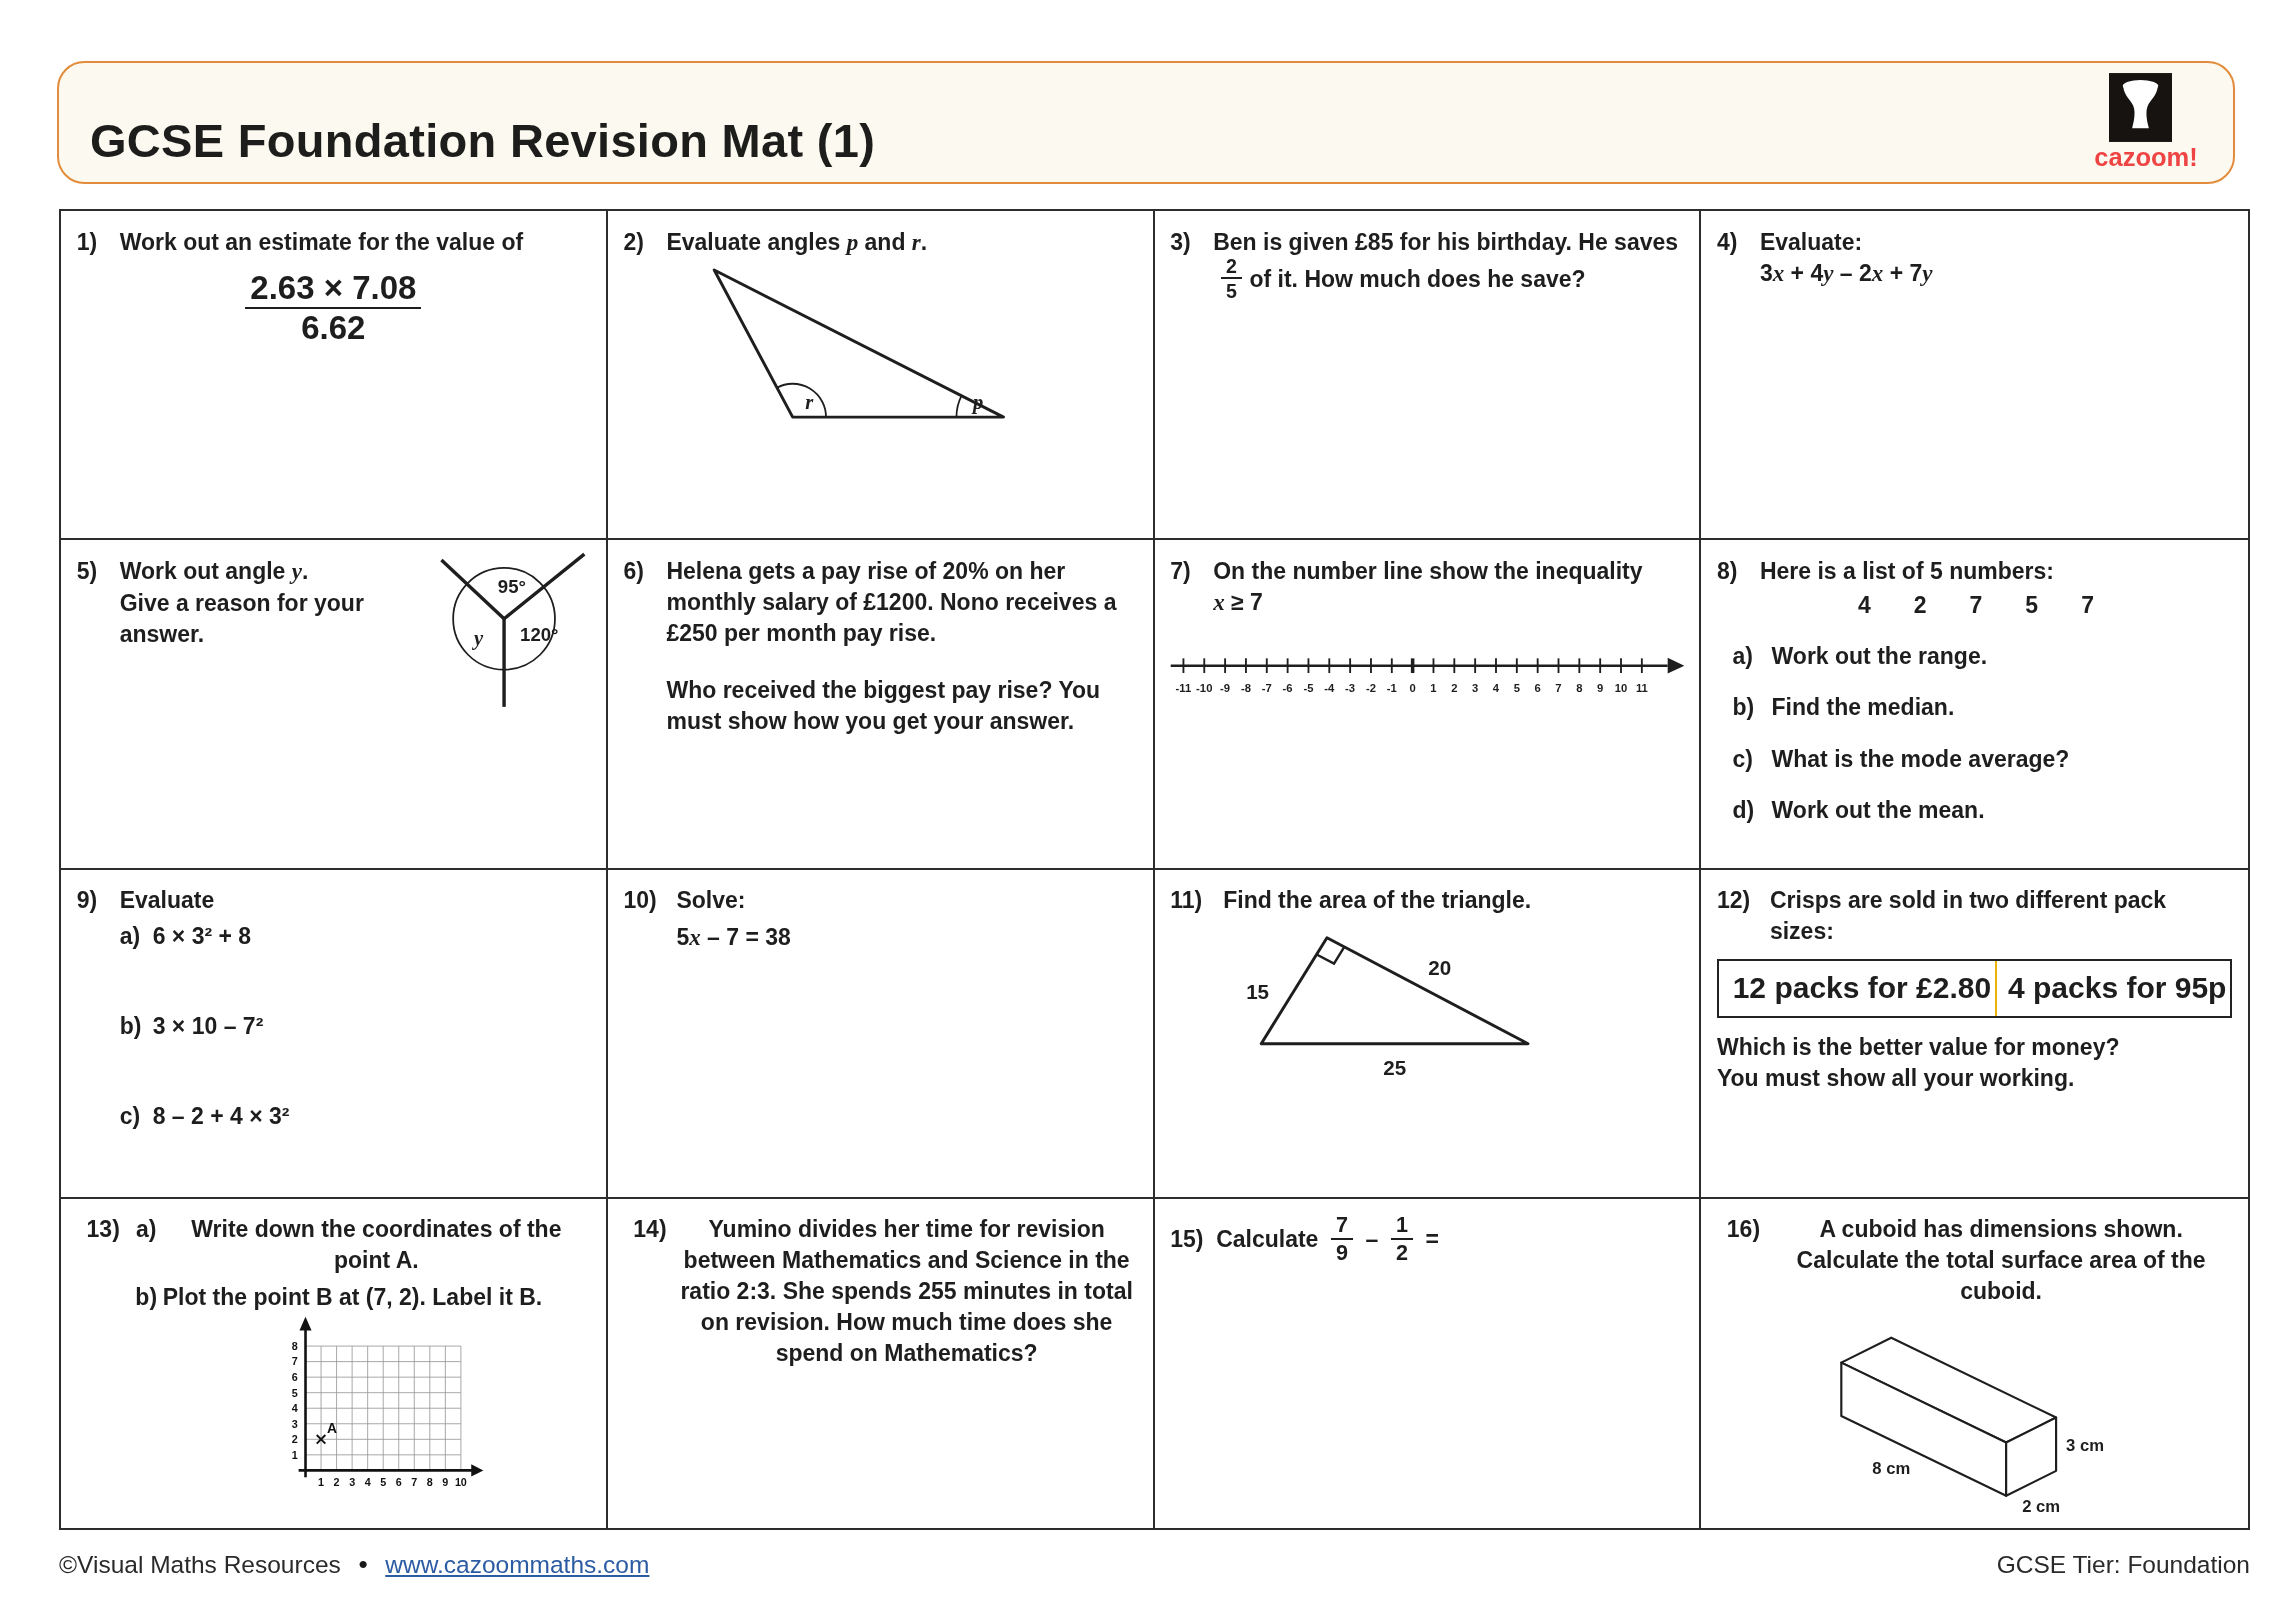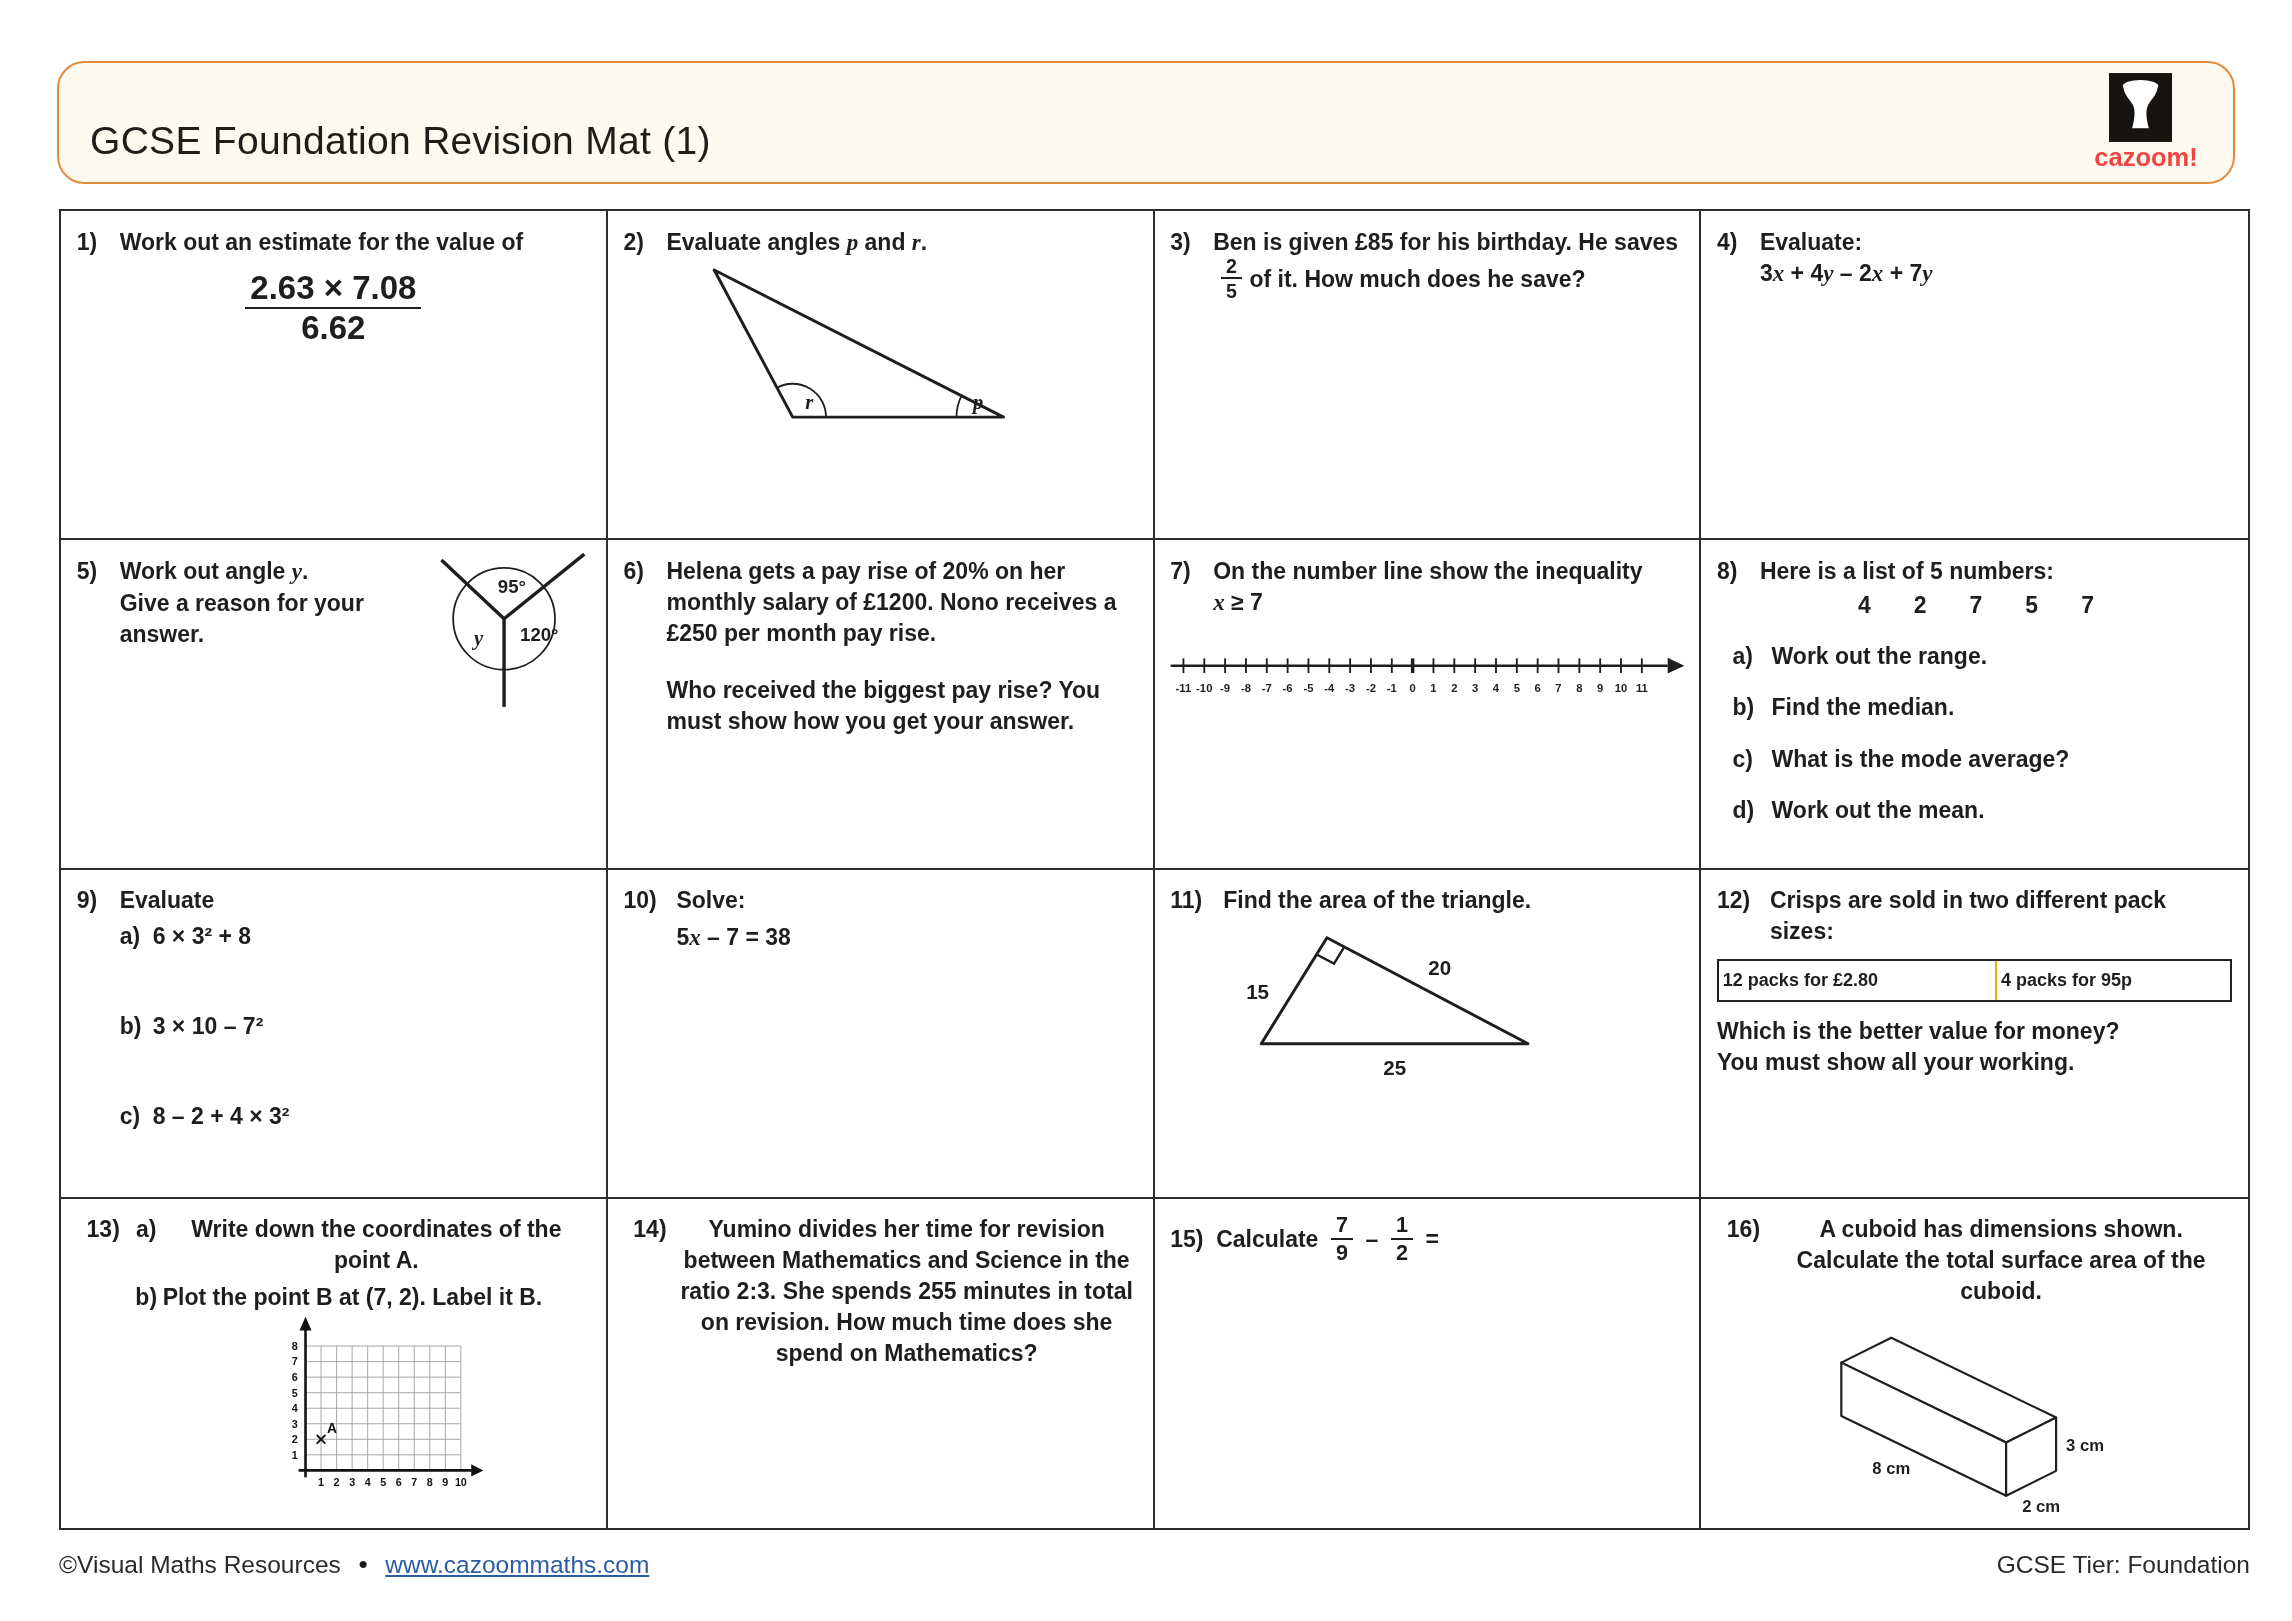--- a/index.html
+++ b/index.html
@@ -3,21 +3,21 @@
 <meta charset="utf-8">
 <style>
   html,body { margin:0; padding:0; background:#ffffff; }
   .page { position:relative; width:2293px; height:1621px; background:#ffffff;
           font-family:"Liberation Sans", sans-serif; color:#1e1e1e; overflow:hidden; }
 
   
   .header { position:absolute; left:57px; top:61px; width:2178px; height:123px; box-sizing:border-box;
             border:2.9px solid #e28b3a; border-radius:27.4px; background:#fcfaf0;
             display:flex; align-items:center; padding:0 21.6px 0 31px; }
-  .title  { font-size:39px; font-weight:normal; color:#1d1d1b; letter-spacing:0.3px;margin-top:36px; }
+  .title  { font-size:47px; font-weight:bold; color:#1d1d1b; letter-spacing:0.3px;margin-top:36px; }
   .logo   { margin-left:auto; display:flex; flex-direction:column; align-items:center; margin-right:13.7px; }
   .logo-text { font-family:Liberation Sans, sans-serif; font-weight:bold; font-size:25.5px; color:#ef4444; margin-top:1px;margin-left:12px; }
 
   
   .sheet { position:absolute; left:59px; top:209px; width:2191px; height:1321px; box-sizing:border-box;
            display:grid; grid-template-columns:repeat(4,1fr); grid-template-rows:repeat(4,1fr);
            border:2.9px solid #2d2d2d; }
   .cell  { position:relative; box-sizing:border-box; border-right:2px solid #2d2d2d; border-bottom:2px solid #2d2d2d;
            padding:15.7px 15.7px 5.9px 15.7px; font-size:23px; font-weight:bold; line-height:1.34; overflow:hidden; }
   .cell:nth-child(4n) { border-right:none; }
@@ -55,21 +55,21 @@
   .numlist { display:flex; gap:43px; margin:2.9px 0 9.8px 98px; }
   .q8items { margin-left:-27.4px; }
   .q8items .subrow { margin-top:20.6px; }
   .q8items .sublabel { flex:0 0 39px; }
 
   
   .q9items .subrow { margin-top:4.9px; }
   .q9items .subrow + .subrow { margin-top:59px; }
 
   
-  .pack-table { display:flex; border:2.9px solid #222; margin:11.8px 0 13.7px; text-align:left; font-size:18px; }
+  .pack-table { display:flex; border:2.9px solid #222; margin:11.8px 0 13.7px; text-align:right; font-size:30px; }
   .pack-cell  { flex:0 0 54%; box-sizing:border-box; padding:7.8px 3.9px; }
   .pack-cell2 { flex:1; border-left:2px solid #eab308; }
 
   
   svg text { font-family:"Liberation Sans", sans-serif; }
   .svgvar  { font-family:"Liberation Serif", serif; font-style:italic; font-weight:bold; font-size:21px; fill:#1e1e1e; text-anchor:middle; }
   .svglabel{ font-weight:bold; font-size:19px; fill:#1e1e1e; text-anchor:middle; }
 
   
   .footer { position:absolute; left:59px; top:1549px; width:2191px; display:flex; align-items:center;

